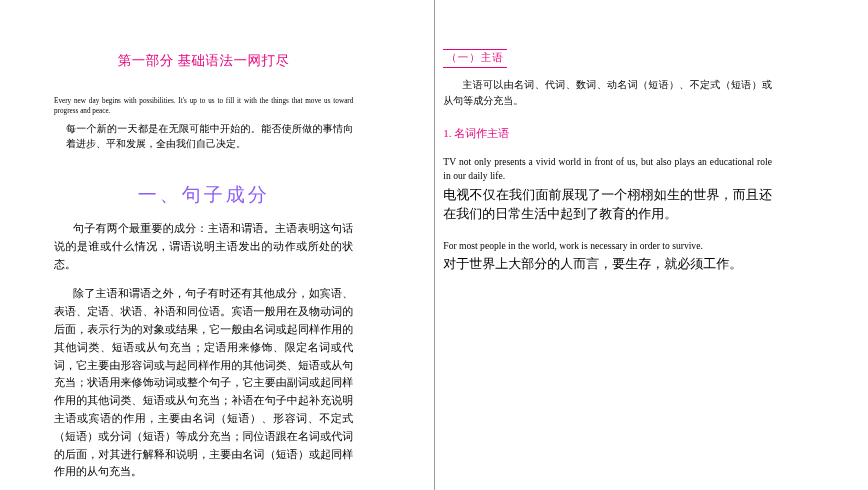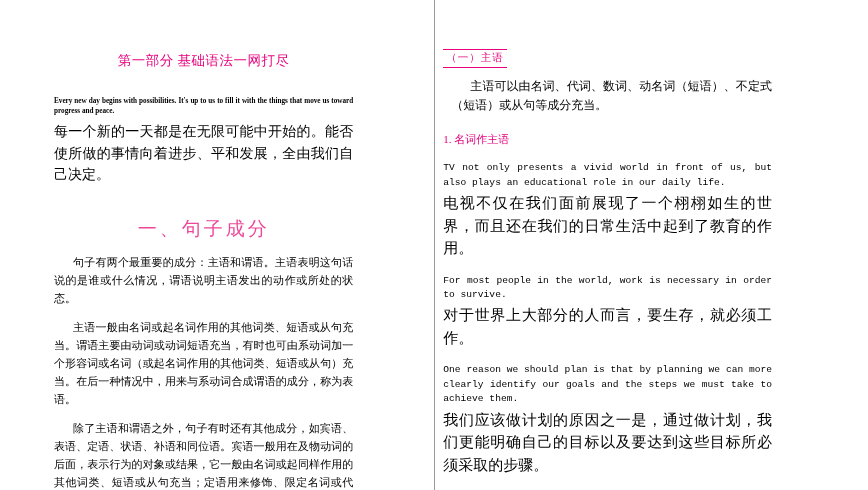--- a/index.html
+++ b/index.html
@@ -44,35 +44,36 @@
   .part-title {
     color: #e8007d;
     font-size: 13.5px;
     text-align: center;
     margin: 14px 0 0 0;
     letter-spacing: 0.5px;
   }
   .epigraph {
     margin-top: 26px;
     font-family: "Liberation Serif", serif;
-    font-weight: bold;
+    font-weight: normal;
     font-size: 7.2px;
     line-height: 1.45;
     color: #000;
     text-align: justify;
   }
   .epigraph-cn {
     margin-top: 4px;
-    font-size: 14px;
+    font-size: 10px;
     line-height: 1.55;
     color: #000;
     text-align: justify;
+    margin-left: 12px;
   }
   .section-heading {
-    color: #ec4899;
+    color: #8b5cf6;
     font-size: 19px;
     text-align: center;
     margin: 30px 0 0 0;
     letter-spacing: 3px;
   }
   .body-p {
     font-size: 11px;
     line-height: 1.62;
     color: #000;
     text-align: justify;
@@ -89,68 +90,68 @@
   .sub-label {
     display: inline-block;
     color: #e8007d;
     font-size: 10.5px;
     padding: 1px 3px 2px 3px;
     border-top: 1px solid #e8007d;
     border-bottom: 1px solid #e8007d;
     letter-spacing: 1px;
   }
   .r-p {
-    font-size: 12px;
+    font-size: 10px;
     line-height: 1.6;
     color: #000;
     text-align: justify;
-    margin: 9px 0 0 8px;
+    margin: 9px 0 0 0;
     text-indent: 19px;
   }
   .num-heading {
     color: #e8007d;
     font-size: 11px;
     margin: 17px 0 0 0;
     font-weight: normal;
   }
   .en-p {
     font-size: 9.6px;
     line-height: 1.5;
     color: #000;
     text-align: justify;
     margin: 14px 0 0 0;
-    font-family: Liberation Mono, monospace;
+    font-family: Liberation Serif, serif;
   }
   .cn-p {
-    font-size: 15px;
+    font-size: 13px;
     line-height: 1.5;
     color: #000;
     text-align: justify;
     margin: 2px 0 0 0;
+    font-family: Liberation Mono, monospace;
   }
   .gap-block {
   }
 </style>
 </head>
 <body>
 
 <div class="page">
 
   <div class="spine"></div>
 
   <div class="col col-left">
     <div class="part-title">第一部分 基础语法一网打尽</div>
 
     <div class="epigraph">Every new day begins with possibilities. It's up to us to fill it with the things that move us toward progress and peace.</div>
     <div class="epigraph-cn">每一个新的一天都是在无限可能中开始的。能否使所做的事情向着进步、平和发展，全由我们自己决定。</div>
 
     <div class="section-heading">一、句子成分</div>
 
     <div class="body-p">句子有两个最重要的成分：主语和谓语。主语表明这句话说的是谁或什么情况，谓语说明主语发出的动作或所处的状态。</div>
-    <div class="body-p">主语一般由名词或起名词作用的其他词类、短语或从句充当。谓语主要由动词或动词短语充当，有时也可由系动词加一个形容词或名词（或起名词作用的其他词类、短语或从句）充当。在后一种情况中，用来与系动词合成谓语的成分，称为表语。</div>
     <div class="body-p tight">除了主语和谓语之外，句子有时还有其他成分，如宾语、表语、定语、状语、补语和同位语。宾语一般用在及物动词的后面，表示行为的对象或结果，它一般由名词或起同样作用的其他词类、短语或从句充当；定语用来修饰、限定名词或代词，它主要由形容词或与起同样作用的其他词类、短语或从句充当；状语用来修饰动词或整个句子，它主要由副词或起同样作用的其他词类、短语或从句充当；补语在句子中起补充说明主语或宾语的作用，主要由名词（短语）、形容词、不定式（短语）或分词（短语）等成分充当；同位语跟在名词或代词的后面，对其进行解释和说明，主要由名词（短语）或起同样作用的从句充当。</div>
   </div>
 
   <div class="col col-right">
     <div class="sub-label-wrap">
       <span class="sub-label">（一）主语</span>
     </div>
 
     <div class="r-p">主语可以由名词、代词、数词、动名词（短语）、不定式（短语）或从句等成分充当。</div>
 
@@ -159,20 +160,16 @@
     <div>
       <div class="en-p">TV not only presents a vivid world in front of us, but also plays an educational role in our daily life.</div>
       <div class="cn-p">电视不仅在我们面前展现了一个栩栩如生的世界，而且还在我们的日常生活中起到了教育的作用。</div>
     </div>
 
     <div class="gap-block">
       <div class="en-p">For most people in the world, work is necessary in order to survive.</div>
       <div class="cn-p">对于世界上大部分的人而言，要生存，就必须工作。</div>
     </div>
 
-    <div class="gap-block">
-      <div class="en-p">One reason we should plan is that by planning we can more clearly identify our goals and the steps we must take to achieve them.</div>
-      <div class="cn-p">我们应该做计划的原因之一是，通过做计划，我们更能明确自己的目标以及要达到这些目标所必须采取的步骤。</div>
-    </div>
 
   </div>
 
 </div>
 
 </body></html>

